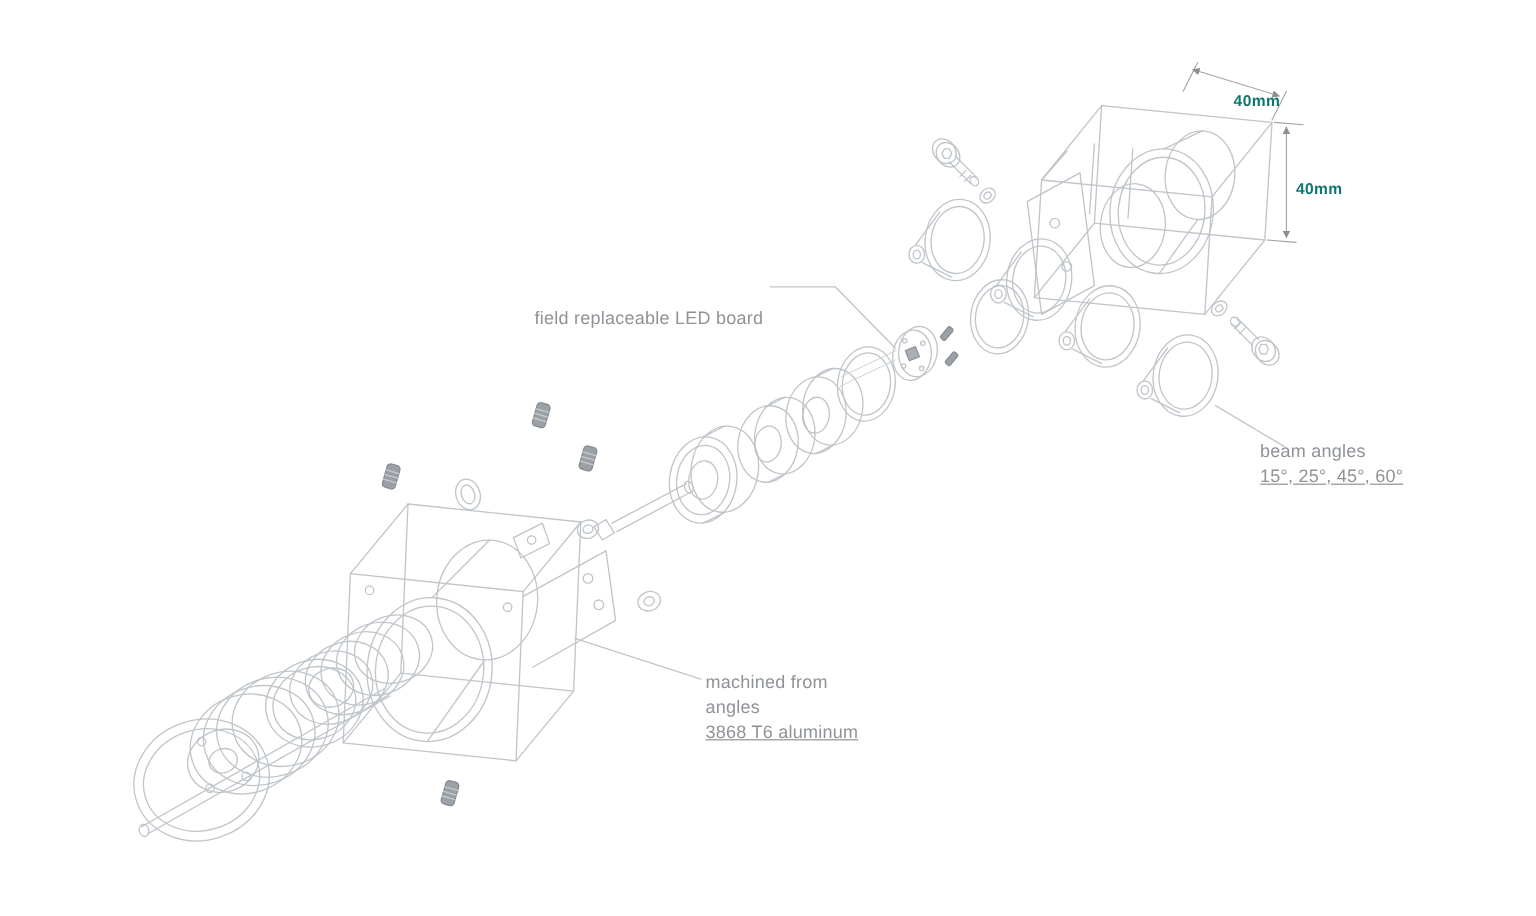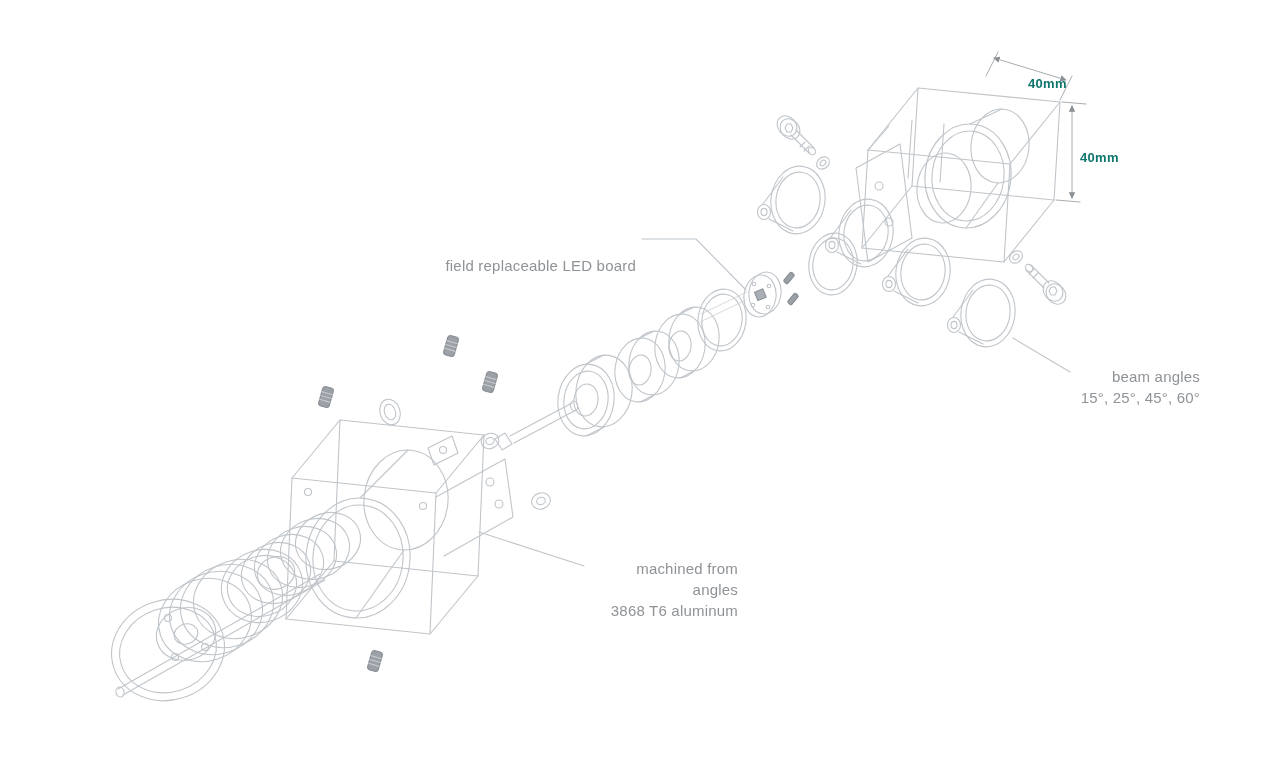--- a/index.html
+++ b/index.html
@@ -4,23 +4,23 @@
 <style>
   html,body{margin:0;padding:0;background:#ffffff;}
   .stage{position:relative;width:1280px;height:763px;background:#ffffff;overflow:hidden;
          font-family:"Liberation Sans", sans-serif;}
   .stage svg{position:absolute;left:0;top:0;}
   
   .draw{stroke:#c0c5ca;fill:none;stroke-width:1.1;stroke-linecap:round;stroke-linejoin:round;}
   .thin{stroke-width:.8;stroke:#ccd0d4;}
   .dimln{stroke:#9ea3a8;stroke-width:.9;}
   .anno{position:absolute;color:#8f9397;font-size:15px;line-height:1.4;letter-spacing:.2px;}
-  .anno .l2{display:block;}
+  .anno .l2{display:block;text-decoration:underline;}
   .dim-label{position:absolute;color:#0f766e;font-size:13px;font-weight:700;letter-spacing:.3px;}
-  .ta-r{text-align:right;} .ta-c{text-align:right;}
+  .ta-r{text-align:right;} .ta-c{text-align:left;}
 </style>
 </head>
 <body>
 
 <div class="stage">
 
   <svg width="1280" height="763" viewBox="0 0 1280 763">
     <defs>
       <marker id="arr" viewBox="0 0 10 10" refX="9" refY="5" markerWidth="7" markerHeight="7" orient="auto-start-reverse">
         <path d="M0,0 L10,5 L0,10 z" fill="#8a8f94"></path>

